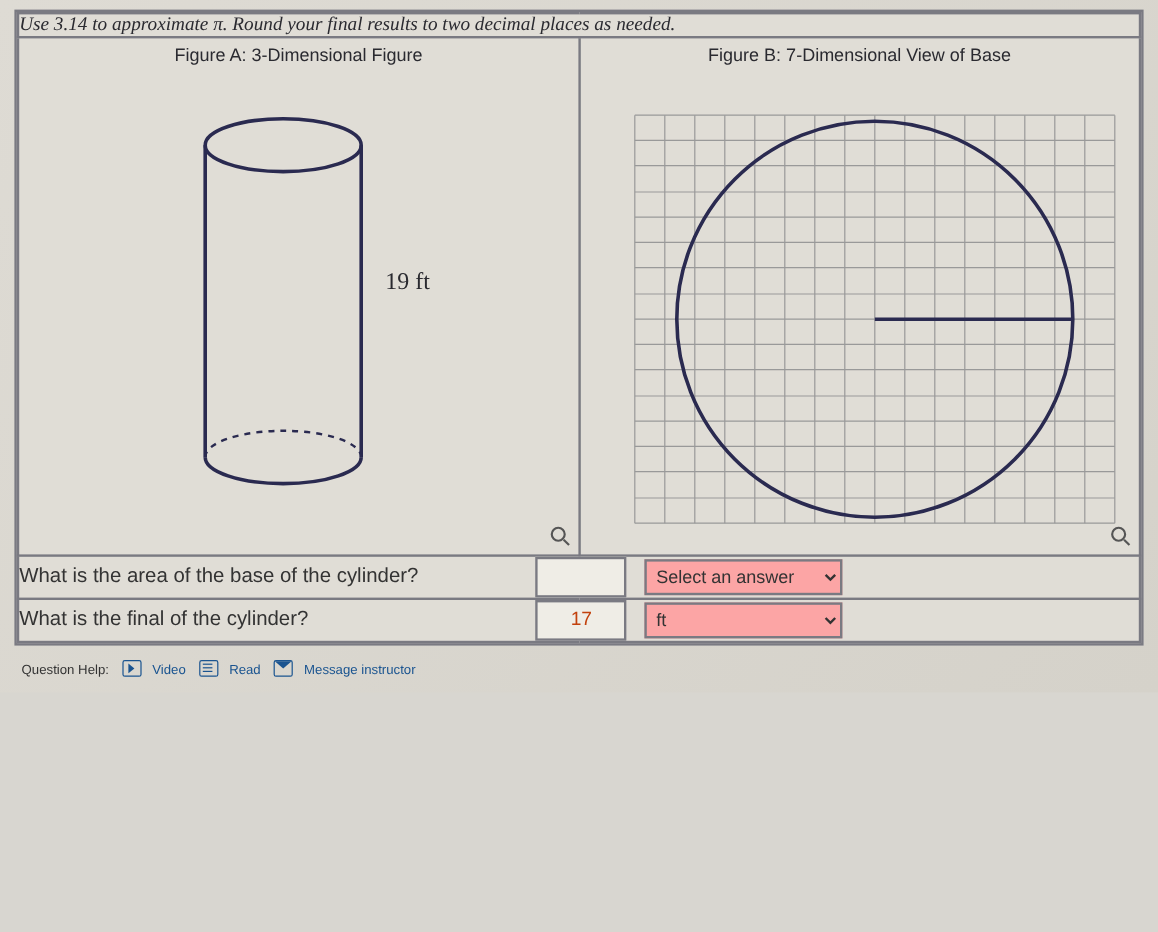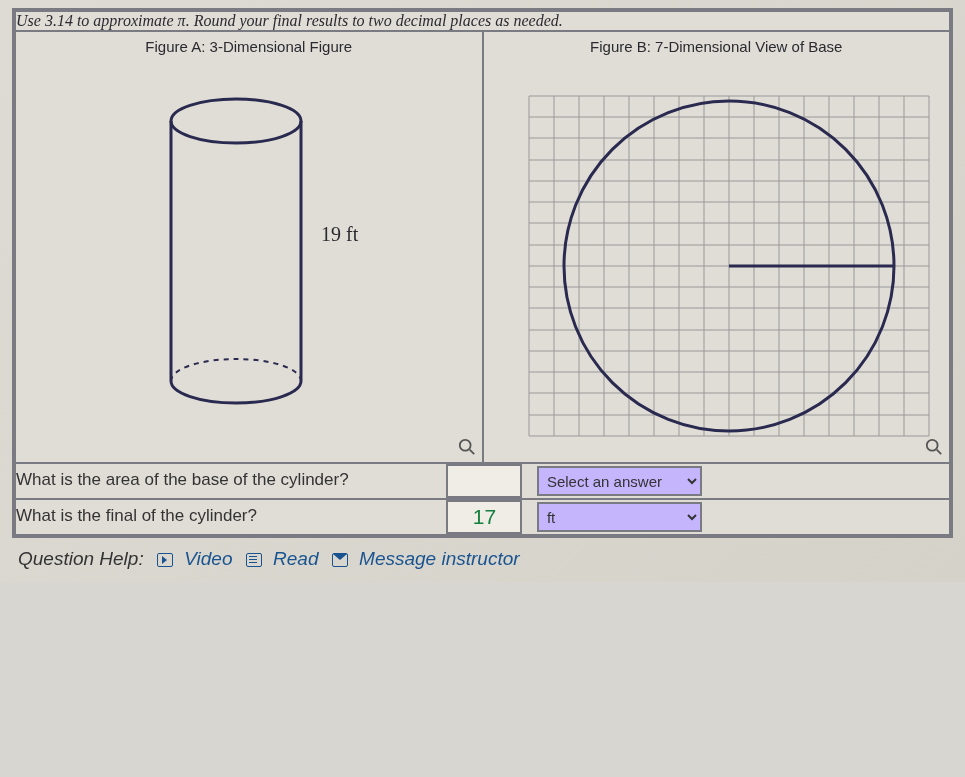--- a/index.html
+++ b/index.html
@@ -63,42 +63,41 @@
     text-align: left;
     width: 420px;
     padding-right: 6px;
   }
   input.box {
     width: 68px;
     height: 26px;
     border: 2px solid #7a7a82;
     background: #efede6;
     text-align: center;
-    font-size: 21px;
+    font-size: 16px;
     font-family: Verdana, sans-serif;
-    color: #15803d;
+    color: #c2410c;
     padding: 2px;
     vertical-align: middle;
   }
   select.ans {
     height: 30px;
     border: 2px solid #7a7a82;
-    background: #c4b5fd;
+    background: #fca5a5;
     font-size: 15px;
     color: #333;
     padding: 2px 4px;
     vertical-align: middle;
     margin-left: 10px;
     width: 165px;
   }
   .help {
     padding: 10px 6px 4px 6px;
-    font-size: 19px;
-    color: #333;
-    font-style: italic;
+    font-size: 11px;
+    color: #333;
   }
   .help a {
     color: #1a5490;
     text-decoration: none;
     margin-left: 4px;
   }
   .help .icon {
     display: inline-block;
     width: 14px;
     height: 12px;

